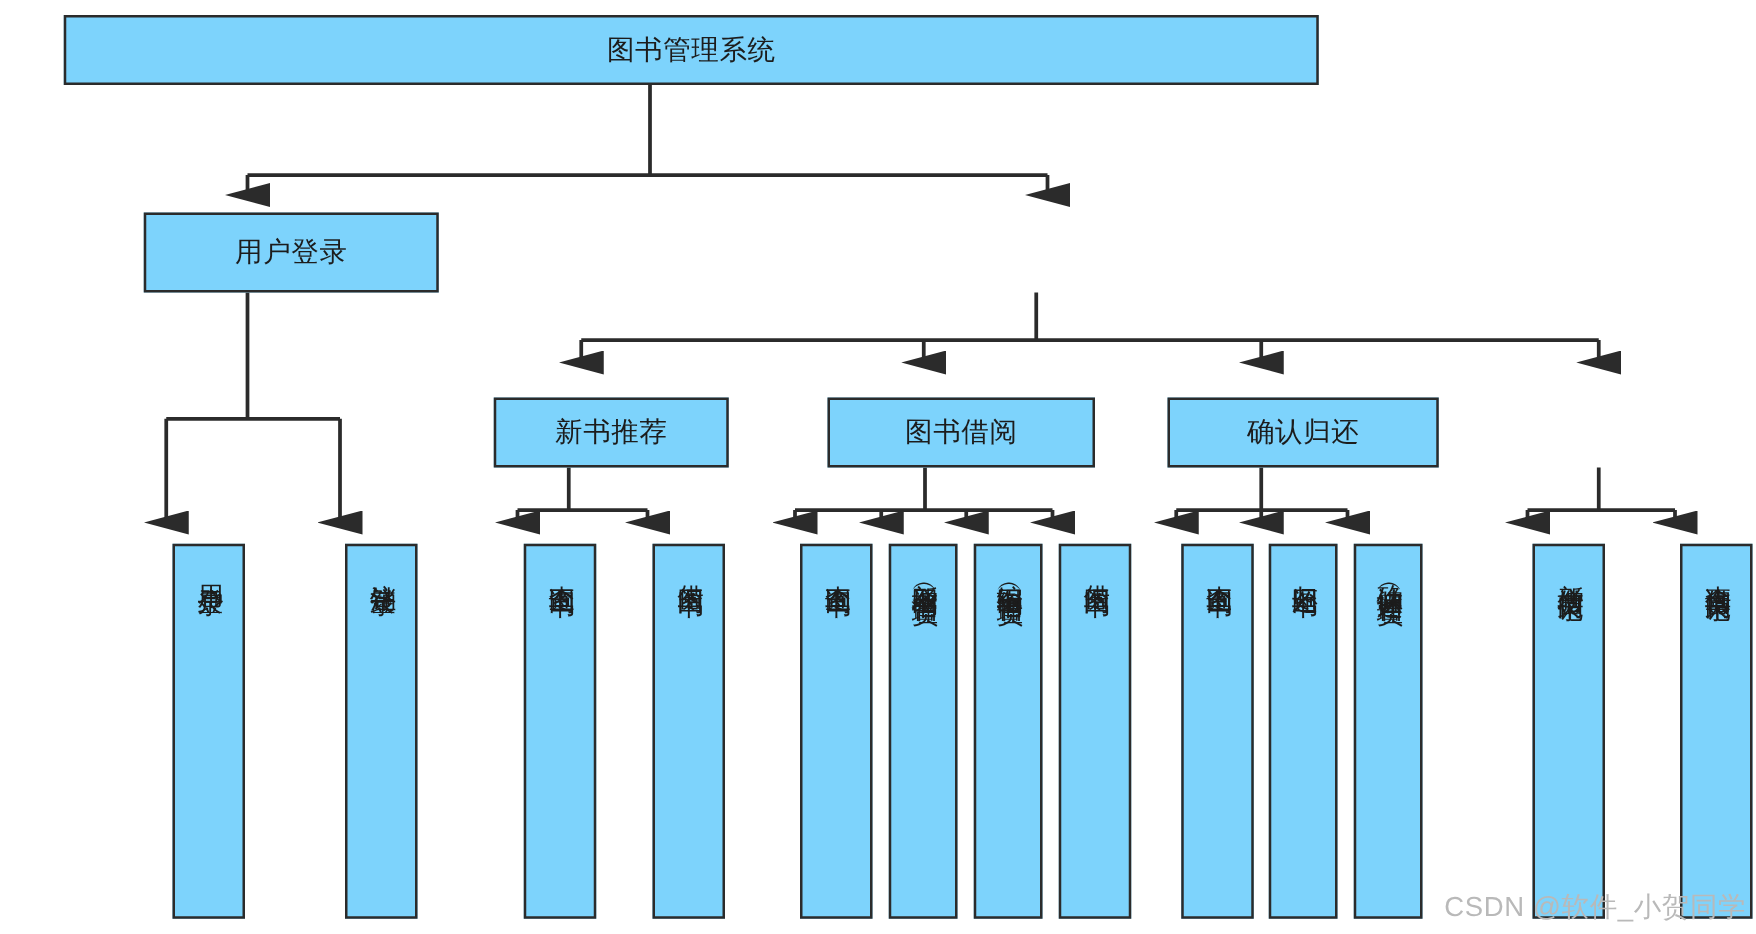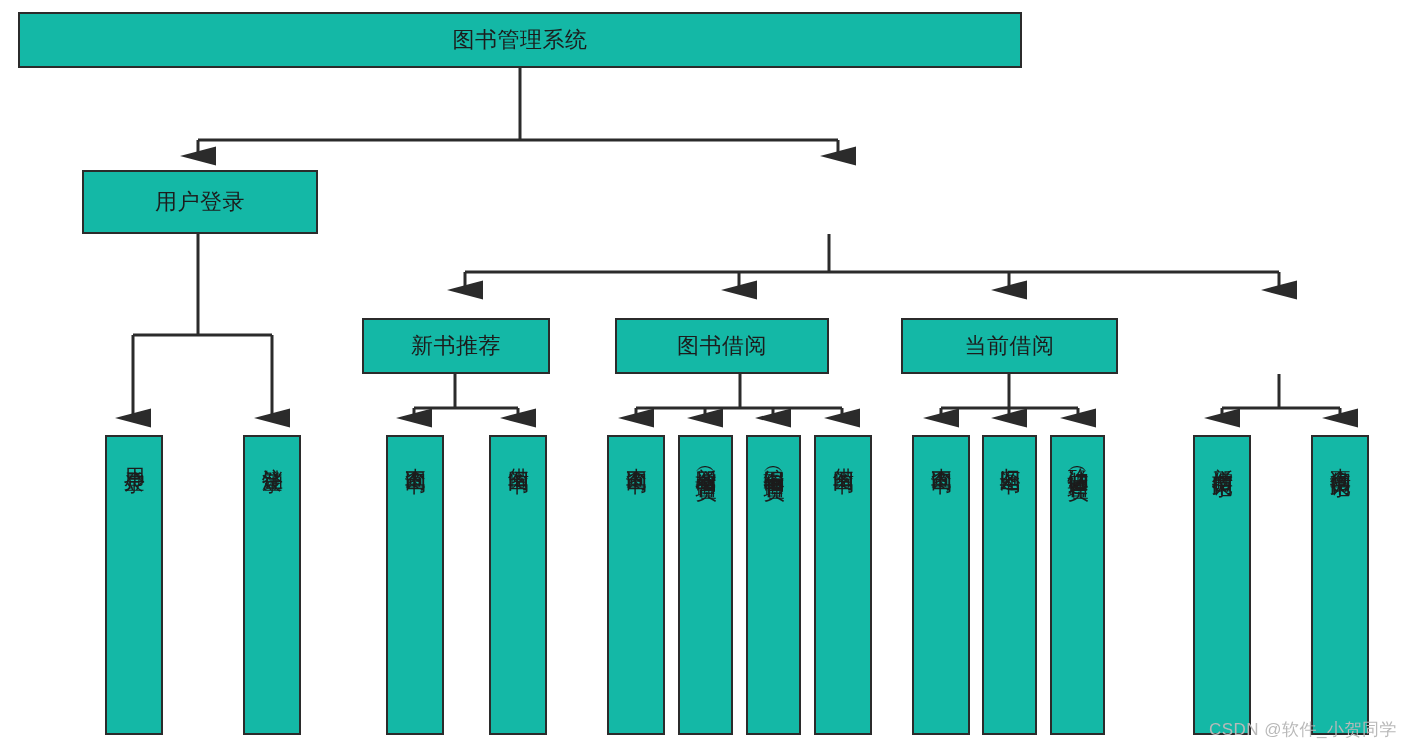--- a/index.html
+++ b/index.html
@@ -23,25 +23,26 @@
     left: 0;
     top: 0;
     width: 1405px;
     height: 747px;
     pointer-events: none;
   }
   .node {
     position: absolute;
     box-sizing: border-box;
     border: 2.5px solid #2b2b2b;
-    background: #14b8a6;
+    background: #7dd3fc;
     display: flex;
     align-items: center;
     justify-content: center;
     color: #1c1c1c;
+    margin-left: 33px;
   }
   .node.horiz {
     font-size: 22px;
     letter-spacing: 0.5px;
     line-height: 1.2;
   }
   .node.root {
     font-size: 22px;
   }
   .node.leaf {
@@ -55,21 +56,21 @@
     font-size: 21px;
     line-height: 1.28;
     letter-spacing: 2px;
     white-space: nowrap;
     color: #1c1c1c;
   }
   .watermark {
     position: absolute;
     right: 8px;
     bottom: 6px;
-    font-size: 17px;
+    font-size: 22px;
     color: #b9b9b9;
     letter-spacing: 0.5px;
     white-space: nowrap;
   }
 </style>
 </head>
 <body>
 
 <div id="canvas">
 
@@ -127,25 +128,25 @@
     <span>图书管理系统</span>
   </div>
 
   <div class="node horiz" style="left:82px; top:170px; width:236px; height:64px;">
     <span>用户登录</span>
   </div>
 
   <div class="node horiz" style="left:362px; top:318px; width:188px; height:56px;">
     <span>新书推荐</span>
   </div>
-  <div class="node horiz" style="left:615px; top:318px; width:214px; height:56px;">
+  <div class="node horiz" style="left:629px; top:318px; width:214px; height:56px;">
     <span>图书借阅</span>
   </div>
   <div class="node horiz" style="left:901px; top:318px; width:217px; height:56px;">
-    <span>当前借阅</span>
+    <span>确认归还</span>
   </div>
 
   <div class="node leaf" style="left:105px; top:435px; width:58px; height:300px;">
     <span class="vtext">用户登录</span>
   </div>
   <div class="node leaf" style="left:243px; top:435px; width:58px; height:300px;">
     <span class="vtext">注销登录</span>
   </div>
 
   <div class="node leaf" style="left:386px; top:435px; width:58px; height:300px;">

